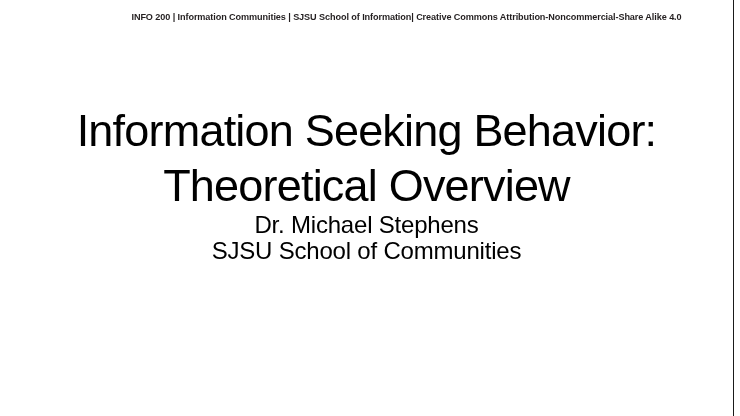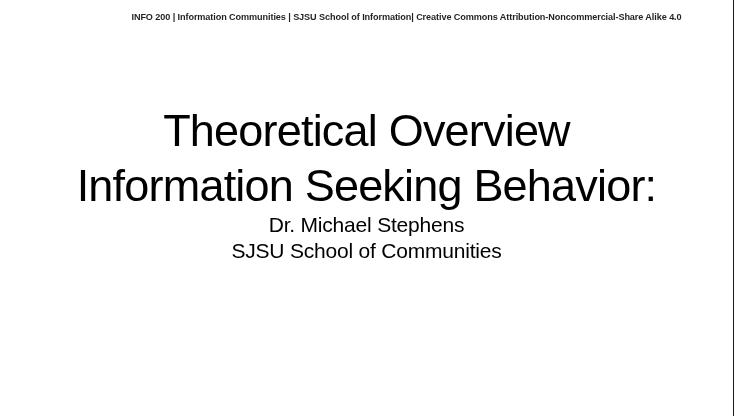--- a/index.html
+++ b/index.html
@@ -68,21 +68,21 @@
   }
   .subtitle-block {
     position: absolute;
     top: 212px;
     left: 0;
     width: 733px;
     text-align: center;
   }
   .subtitle-line {
     font-family: "Liberation Sans", sans-serif;
-    font-size: 21px;
+    font-size: 24px;
     font-weight: 400;
     color: #000000;
     line-height: 26px;
     letter-spacing: -0.2px;
     white-space: nowrap;
   }
   .body-area {
     position: absolute;
     top: 266px;
     left: 0;
@@ -93,22 +93,22 @@
 </head>
 <body>
 
 <div class="slide">
 
   <div class="attribution-bar">
     <div class="attribution-text">INFO 200 | Information Communities | SJSU School of Information| Creative Commons Attribution-Noncommercial-Share Alike 4.0</div>
   </div>
 
   <div class="title-block">
+    <div class="title-line">Information Seeking Behavior:</div>
     <div class="title-line">Theoretical Overview</div>
-    <div class="title-line">Information Seeking Behavior:</div>
   </div>
 
   <div class="subtitle-block">
     <div class="subtitle-line">Dr. Michael Stephens</div>
     <div class="subtitle-line">SJSU School of Communities</div>
   </div>
 
   <div class="body-area"></div>
 
   <div class="right-edge-line"></div>

